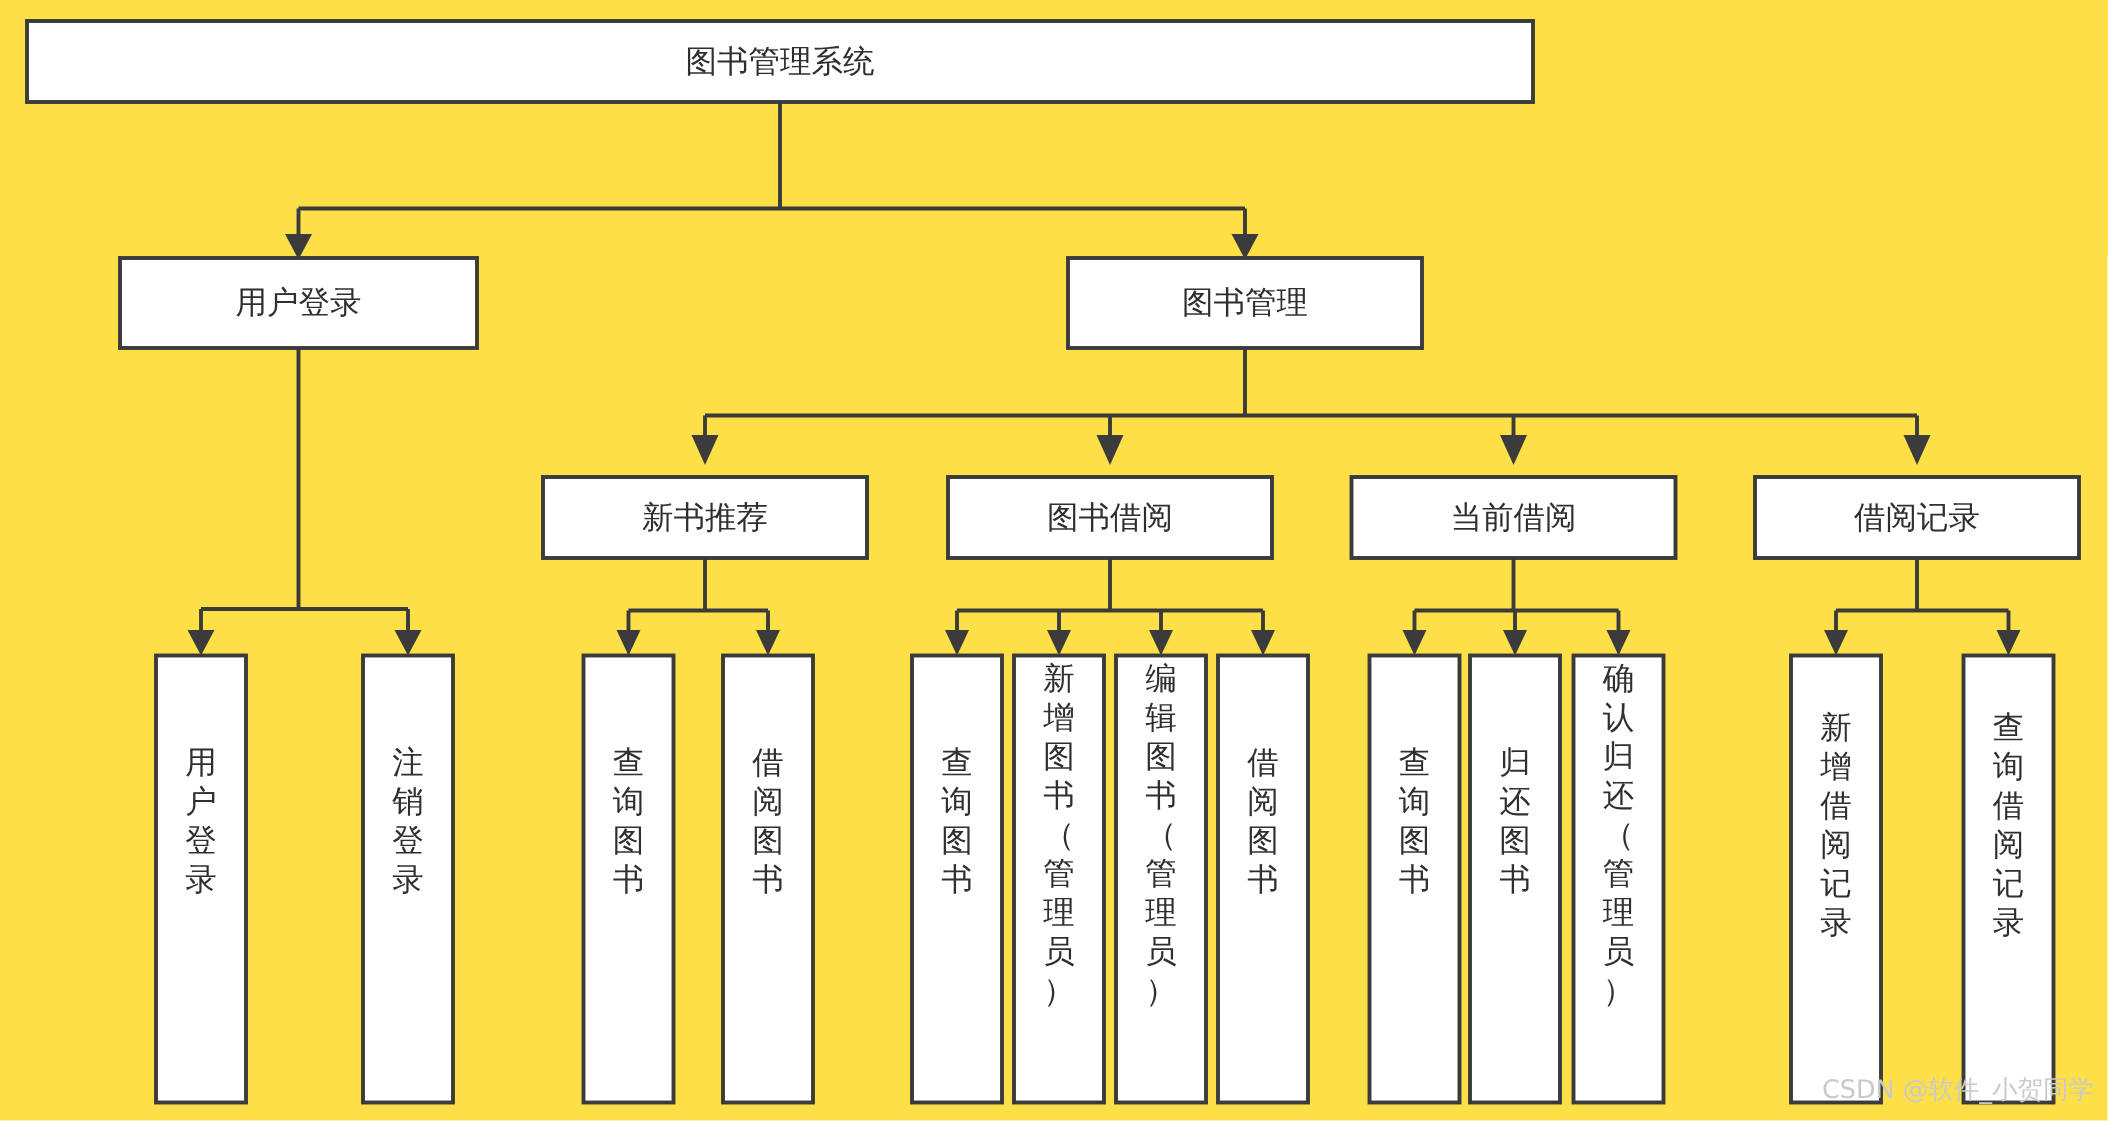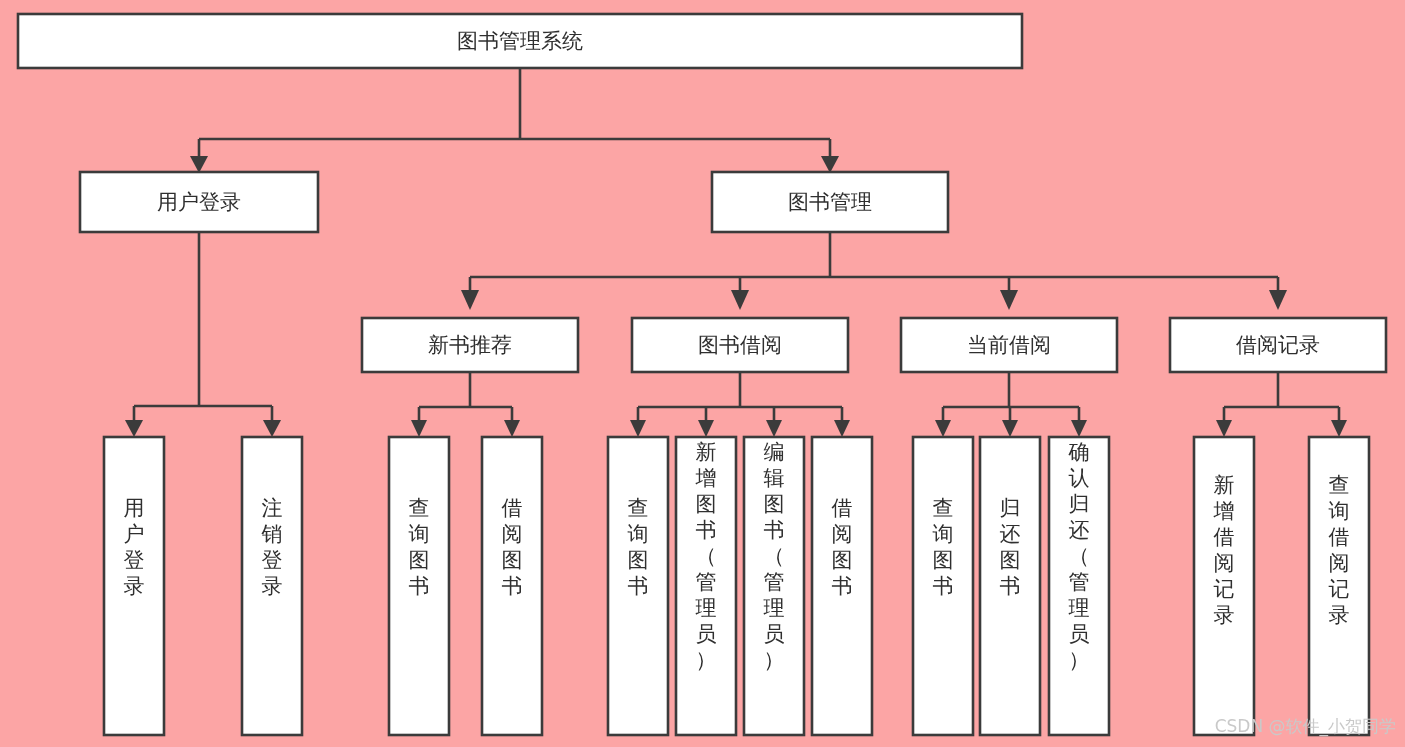--- a/index.html
+++ b/index.html
@@ -8,21 +8,21 @@
     padding: 0;
     background: #ffffff;
   }
   body {
     font-family: "DejaVu Sans", "Liberation Sans", sans-serif;
   }
   #diagram-root {
     position: relative;
     width: 1405px;
     height: 747px;
-    background: #fca5a5;
+    background: #fde047;
     overflow: hidden;
   }
   svg.diagram-canvas {
     position: absolute;
     left: 0;
     top: 0;
     width: 1405px;
     height: 747px;
     display: block;
   }

